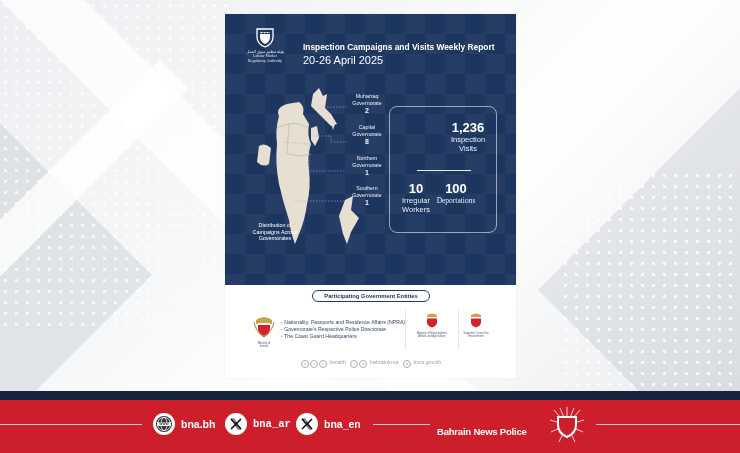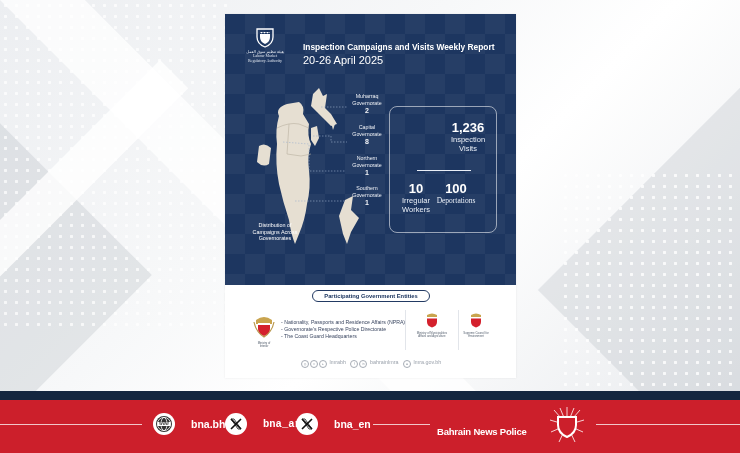--- a/index.html
+++ b/index.html
@@ -69,21 +69,21 @@
   .vdiv { position:absolute; top:296px; width:1px; height:40px; background:#e2e5ea; }
   .socials { position:absolute; left:76px; top:345px; font-size:5.4px; color:#9aa1ab; white-space:nowrap; }
   .socials .ic { display:inline-block; width:6px; height:6px; border:0.6px solid #a6acb5; border-radius:50%; vertical-align:-1px; margin-right:1px; font-size:3px; line-height:6px; text-align:center; }
 
   
   .navy-band { position:absolute; left:0; top:391px; width:740px; height:9px; background:#14263f; }
   .red-band { position:absolute; left:0; top:400px; width:740px; height:53px; background:#cc1f2b; }
   .rline { position:absolute; height:1px; background:rgba(255,255,255,0.75); top:424px; }
   .soc-item { position:absolute; top:412px; height:24px; display:flex; align-items:center; }
   .circ { width:22px; height:22px; border-radius:50%; background:#fff; display:flex; align-items:center; justify-content:center; }
-  .soc-label { color:#fff; font-size:10.5px; font-weight:bold; margin-left:16px; }
+  .soc-label { color:#fff; font-size:10.5px; font-weight:bold; margin-left:6px; }
   .bna-logo { position:absolute; left:437px; top:406px; width:150px; height:40px; }
   .bna-ar { position:absolute; left:0; top:0; font-size:14px; font-weight:bold; color:#fff; direction:rtl; width:100px; text-align:right; }
   .bna-en { position:absolute; left:0; top:20px; font-size:9.5px; font-weight:bold; color:#fff; width:110px; text-align:left; letter-spacing:-0.2px; }
 </style>
 </head>
 <body>
 
 <div class="bg">
   <div class="shade r"></div>
   <div class="shade l"></div>

